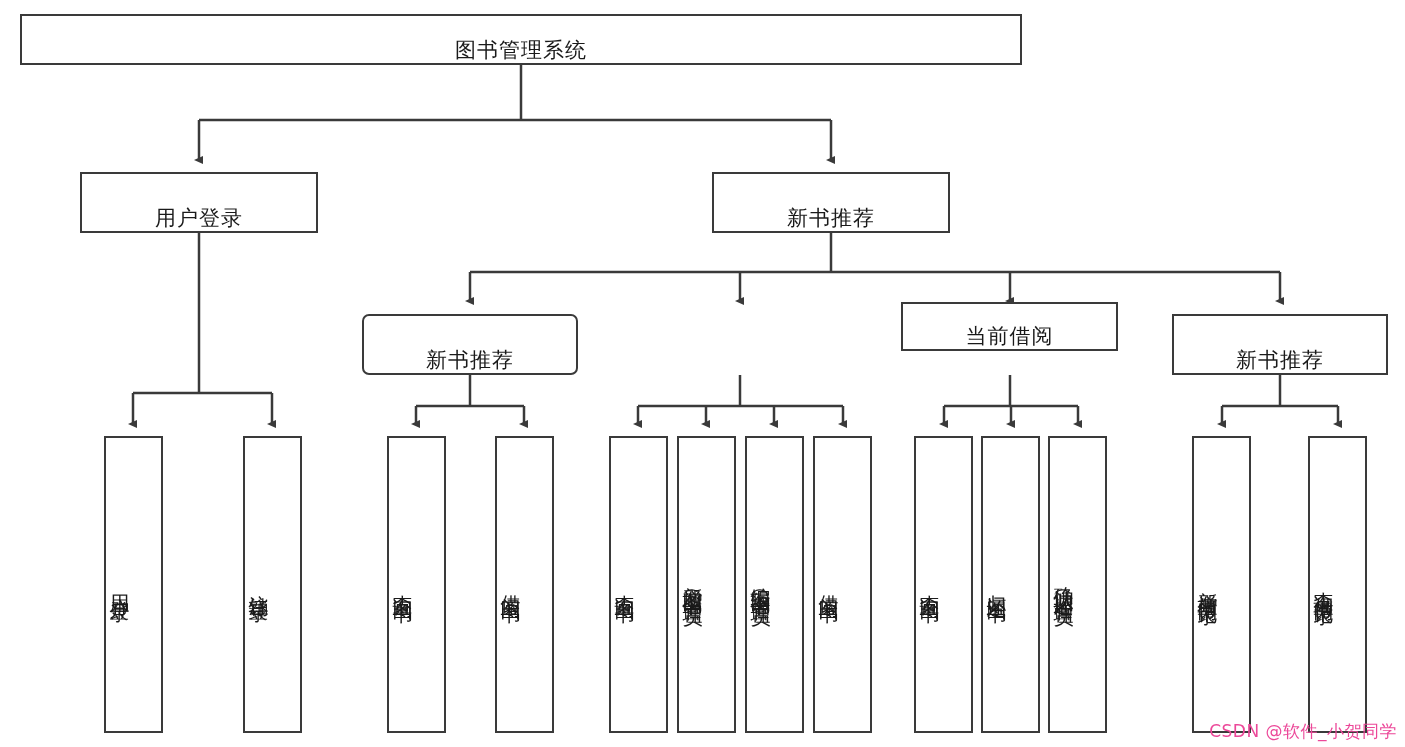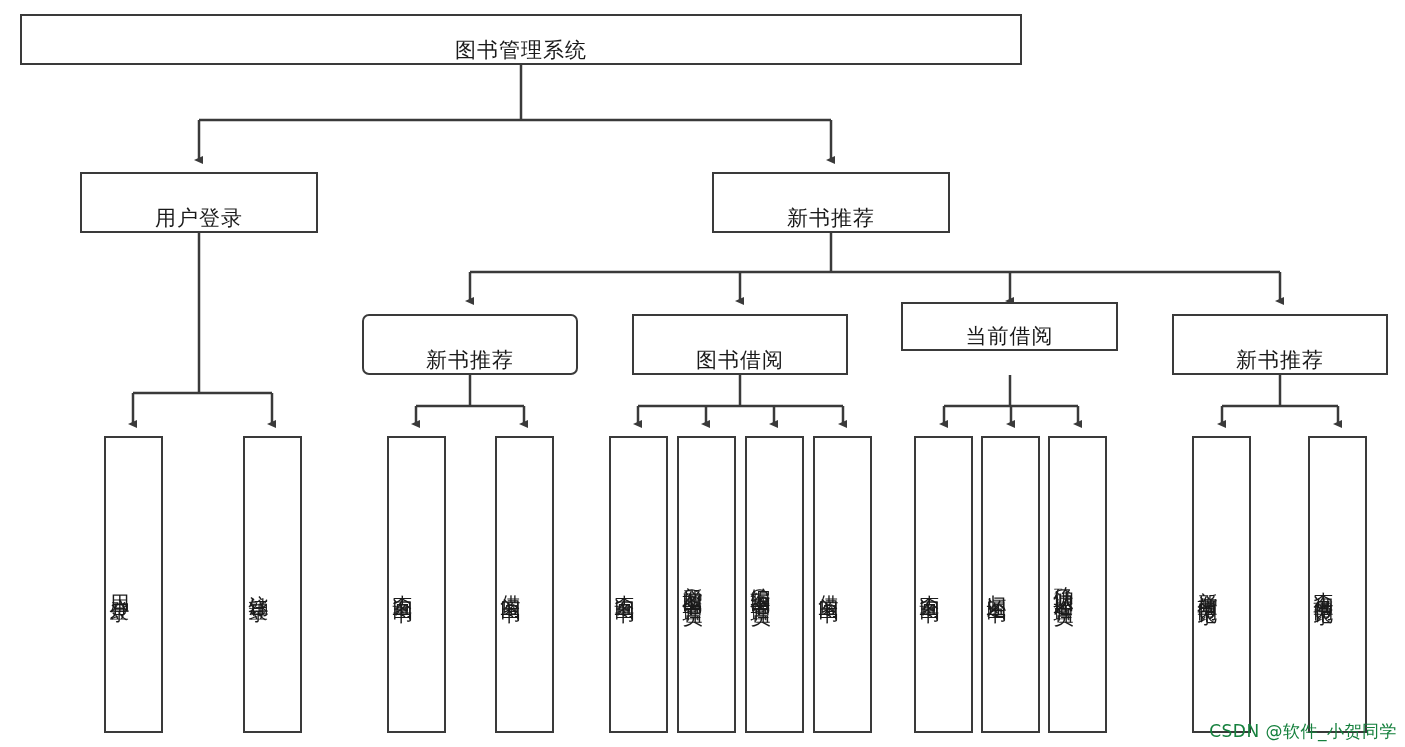--- a/index.html
+++ b/index.html
@@ -52,21 +52,21 @@
   .node.vert .txt {
     writing-mode: vertical-rl;
     text-orientation: upright;
     white-space: nowrap;
   }
   .watermark {
     position: absolute;
     right: 8px;
     bottom: 4px;
     font-size: 17px;
-    color: #15803d;
+    color: #ec4899;
     letter-spacing: 0.5px;
     white-space: nowrap;
   }
 </style>
 </head>
 <body>
 
 <div id="canvas">
 
   <svg id="wires" viewBox="0 0 1405 747" xmlns="http://www.w3.org/2000/svg">
@@ -126,23 +126,20 @@
   <div class="node horiz" style="left:80px; top:172px; width:238px; height:61px;">
     <span class="txt">用户登录</span>
   </div>
   <div class="node horiz" style="left:712px; top:172px; width:238px; height:61px;">
     <span class="txt">新书推荐</span>
   </div>
 
   <div class="node horiz" style="left:362px; top:314px; width:216px; height:61px;border-radius:7px;">
     <span class="txt">新书推荐</span>
   </div>
-  <div class="node horiz" style="left:632px; top:314px; width:216px; height:61px;">
-    <span class="txt">图书借阅</span>
-  </div>
   <div class="node horiz" style="left:901px; top:302px; width:217px; height:49px;">
     <span class="txt">当前借阅</span>
   </div>
   <div class="node horiz" style="left:1172px; top:314px; width:216px; height:61px;">
     <span class="txt">新书推荐</span>
   </div>
 
   <div class="node vert" style="left:104px; top:436px; width:59px; height:297px;">
     <span class="txt">用户登录</span>
   </div>

